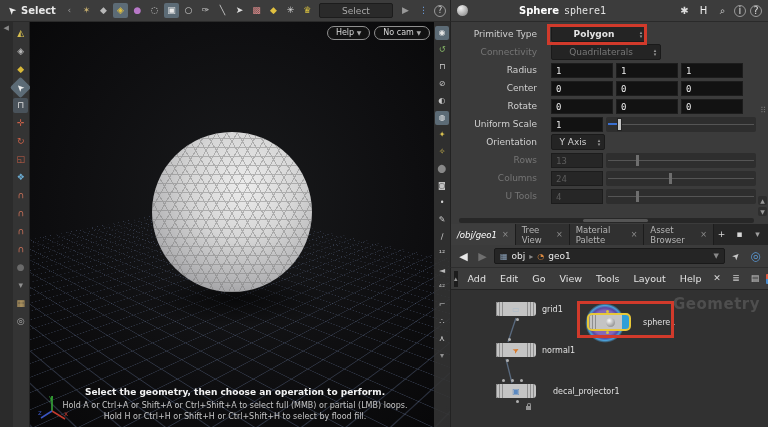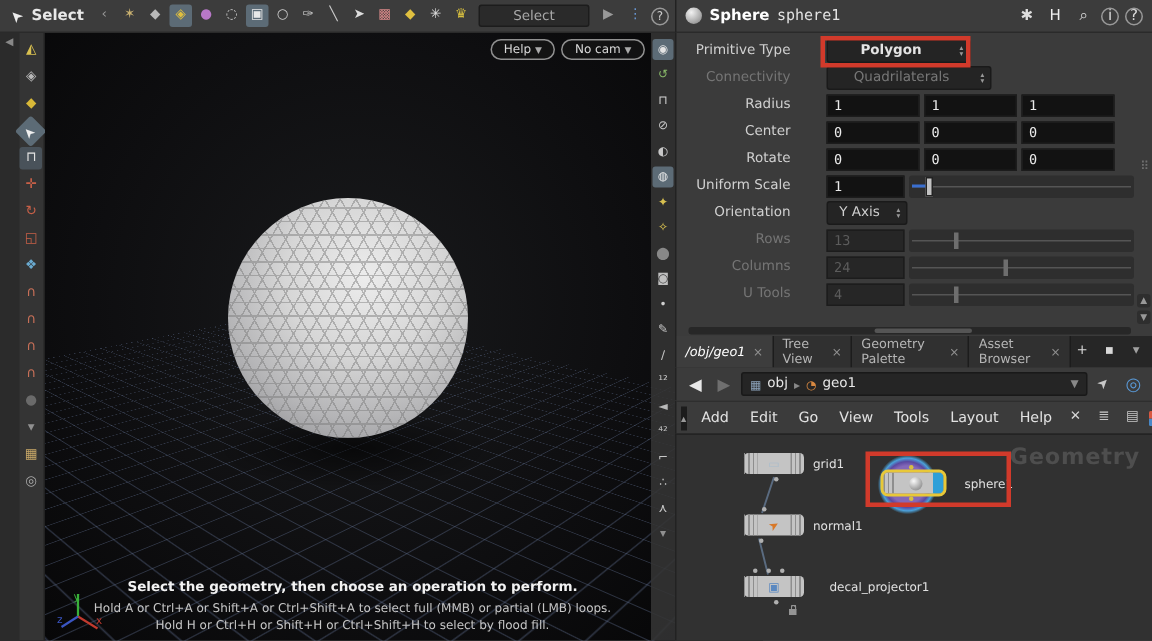--- a/index.html
+++ b/index.html
@@ -10,21 +10,21 @@
   #top-toolbar{position:absolute;left:0;top:0;width:450px;height:22px;background:#3c3c3c;border-bottom:1px solid #2a2a2a;display:flex;align-items:center;padding:0 4px;gap:2px;}
   #param-header{position:absolute;left:450px;top:0;width:318px;height:22px;background:#3c3c3c;border-bottom:1px solid #2a2a2a;border-left:1px solid #222;display:flex;align-items:center;padding:0 6px;gap:5px;}
   .icon{width:15px;height:15px;line-height:15px;text-align:center;font-size:9px;color:#bbb;border-radius:2px;flex:0 0 auto;overflow:hidden;}
   .icon.active{background:#5c6b76;}
   .icon.circle{border:1px solid #999;border-radius:50%;width:12px;height:12px;line-height:10px;font-size:8px;}
   .icon.boxed{background:#49525a;}
   #cursor-ico{transform:rotate(-135deg);color:#eee;font-size:10px;}
   .tlabel{font-weight:bold;color:#e8e8e8;font-size:10px;margin-right:4px;}
   .mode-dd{margin-left:auto;width:74px;height:15px;line-height:15px;background:#2a2a2a;border:1px solid #1c1c1c;color:#a8a8a8;text-align:center;border-radius:2px;}
   .ball{width:11px;height:11px;border-radius:50%;background:radial-gradient(circle at 35% 30%,#f2f2f2,#b2b2b2 55%,#7c7c7c);flex:0 0 auto;}
-  #ph-type{font-weight:bold;color:#fff;font-size:10px;}
+  #ph-type{font-weight:bold;color:#fff;font-size:10px;margin-left:46px;}
   #ph-name{color:#e2e2e2;font-size:10px;font-family:"DejaVu Sans Mono",monospace;}
   #ph-icons{margin-left:auto;display:flex;gap:4px;align-items:center;}
   #ph-icons .icon{font-size:10px;color:#ddd;}
 
   
   #left-rail{position:absolute;left:0;top:22px;width:30px;height:405px;background:#343434;border-right:1px solid #222;display:flex;}
   #left-strip{width:13px;height:100%;background:#2b2b2b;color:#888;font-size:7px;padding-top:2px;text-align:center;}
   #left-icons{width:17px;display:flex;flex-direction:column;align-items:center;gap:3px;padding-top:4px;}
   #left-icons .icon{width:15px;height:15px;}
 
@@ -48,21 +48,21 @@
   #vp-hints{position:absolute;left:0;right:10px;bottom:5px;text-align:center;}
   #hint-title{font-weight:bold;color:#f2f2f2;font-size:9px;margin-bottom:3px;}
   .hint-line{color:#c6c6c6;font-size:8px;line-height:11px;}
   #vp-toolbar{position:absolute;right:0;top:0;width:16px;height:100%;background:rgba(52,52,52,.88);display:flex;flex-direction:column;align-items:center;gap:3px;padding-top:4px;}
   #vp-toolbar .icon{width:14px;height:14px;line-height:14px;font-size:8px;}
   #vp-axis{position:absolute;left:6px;bottom:2px;}
 
   
   #param-panel{position:absolute;left:450px;top:22px;width:318px;height:202px;background:#3b3b3b;border-left:1px solid #222;padding-top:3px;}
   .prow{display:flex;align-items:center;height:18px;position:relative;}
-  .plabel{width:100px;text-align:right;padding-right:24px;color:#d0d0d0;font-size:9px;flex:0 0 auto;}
+  .plabel{width:100px;text-align:right;padding-right:14px;color:#d0d0d0;font-size:9px;flex:0 0 auto;}
   .prow.disabled .plabel{color:#757575;}
   .pctrl{flex:1;display:flex;align-items:center;gap:3px;position:relative;margin-right:12px;}
   .field{background:#121212;color:#ececec;font-family:"DejaVu Sans Mono",monospace;font-size:9px;height:15px;line-height:15px;padding:0 4px;border:1px solid #1c1c1c;}
   .prow.disabled .field{background:#262626;color:#5c5c5c;}
   .f-triple{width:62px;}
   .f-single{width:52px;}
   .f-bold{font-weight:bold;}
   .dd{height:16px;background:#242424;border:1px solid #1a1a1a;display:flex;align-items:center;border-radius:2px;}
   .dd .val{flex:1;text-align:center;color:#e4e4e4;font-weight:bold;font-size:9px;}
   .dd .spin{width:10px;font-size:5px;line-height:4px;color:#999;text-align:center;white-space:pre;}
@@ -357,21 +357,21 @@
     <span id="tabs-ct" style="display:flex;">
         <span class="tab active">
           <span>/obj/geo1</span>
           <span class="x">×</span>
         </span>
         <span class="tab">
           <span>Tree View</span>
           <span class="x">×</span>
         </span>
         <span class="tab">
-          <span>Geometry Palette</span>
+          <span>Material Palette</span>
           <span class="x">×</span>
         </span>
         <span class="tab">
           <span>Asset Browser</span>
           <span class="x">×</span>
         </span>
       </span>
     <span id="tab-controls">
         <span class="icon" style="color: rgb(216, 216, 216);">+</span>
         <span class="icon" style="color: rgb(216, 216, 216);">▪</span>

